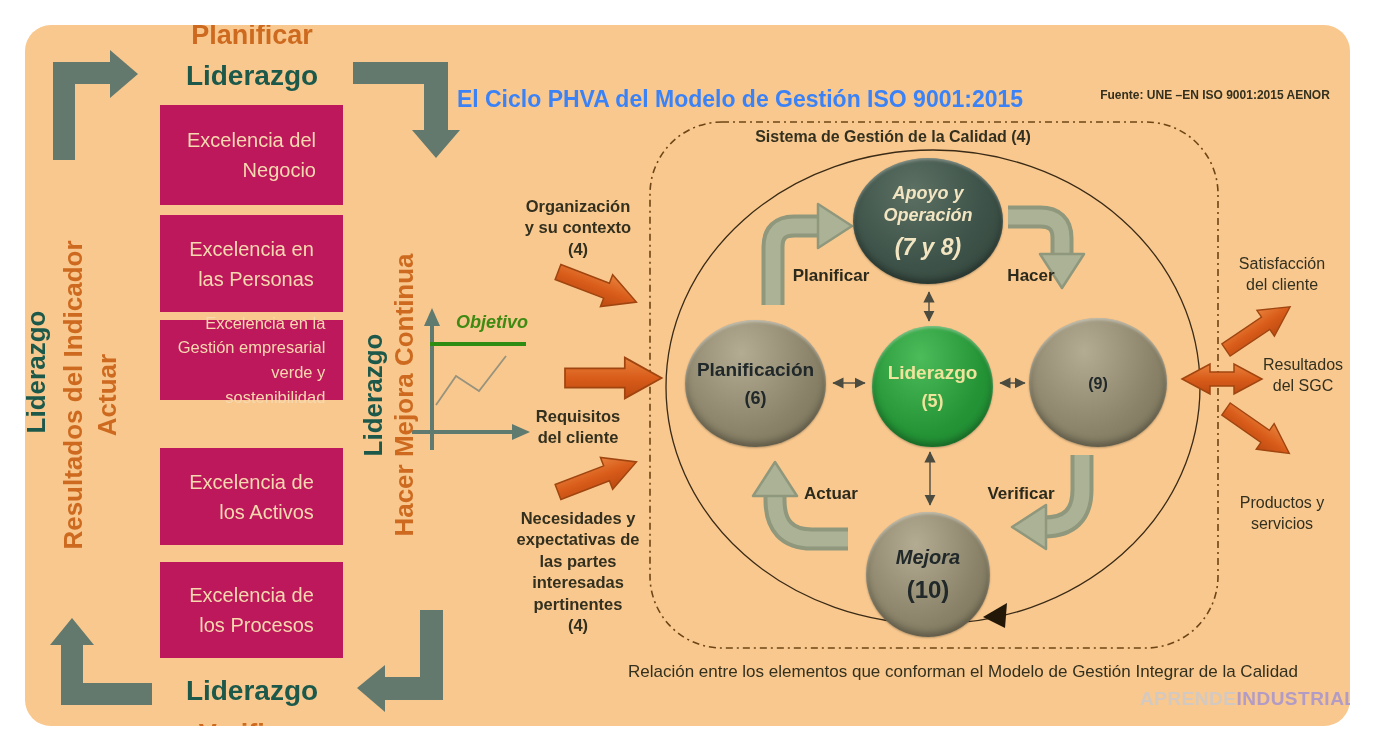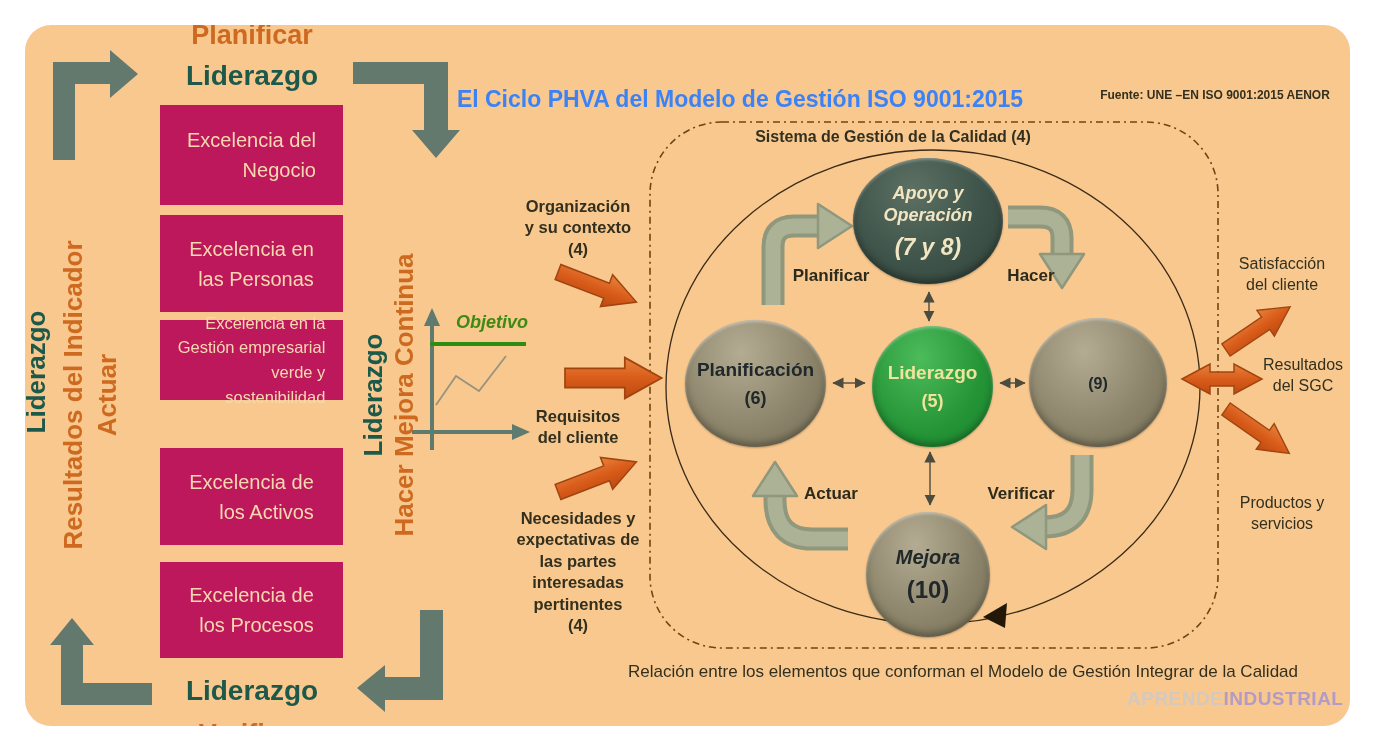--- a/index.html
+++ b/index.html
@@ -34,21 +34,21 @@
   .inlabel{font-size:16.5px;color:#33301f;font-weight:600;line-height:1.3;}
   .outlabel{font-size:16px;color:#33301f;font-weight:400;line-height:1.3;}
   .phase{font-size:17px;color:#2c2a1c;font-weight:600;}
 
   .title{font-size:23px;color:#3b82f6;font-weight:bold;white-space:nowrap;}
   .source{font-size:12px;color:#33301f;font-weight:bold;white-space:nowrap;}
   .syslabel{font-size:16px;color:#33301f;font-weight:600;}
   .caption{position:absolute;left:628px;top:662px;font-size:17px;color:#33301f;z-index:10;}
   .logo{position:absolute;left:1127px;top:688px;font-size:19px;font-weight:bold;
     letter-spacing:.5px;z-index:10;}
-  .logo .lg1{color:#d3c9c0;}
+  .logo .lg1{color:#d3c9c0;margin-left:13px;}
   .logo .lg2{color:#b29bc5;}
   .objetivo{font-size:18px;color:#3e8a12;font-weight:bold;font-style:italic;}
 
   .node{position:absolute;border-radius:50%;display:flex;flex-direction:column;
     align-items:center;justify-content:center;text-align:center;font-weight:bold;
     white-space:pre-line;z-index:8;}
   .node .num{margin-top:7px;}
   .node.dark{background:radial-gradient(ellipse at 40% 26%, #5c7063 0%, #3e5349 55%, #32443b 100%);
     color:#f2e5c2;box-shadow:inset 0 2px 3px rgba(255,255,255,.3), inset 0 -4px 7px rgba(0,0,0,.35), 0 1px 2px rgba(0,0,0,.25);font-style:italic;}
   .node.gray{background:radial-gradient(ellipse at 40% 26%, #b3ab92 0%, #8a8369 60%, #746d55 100%);

